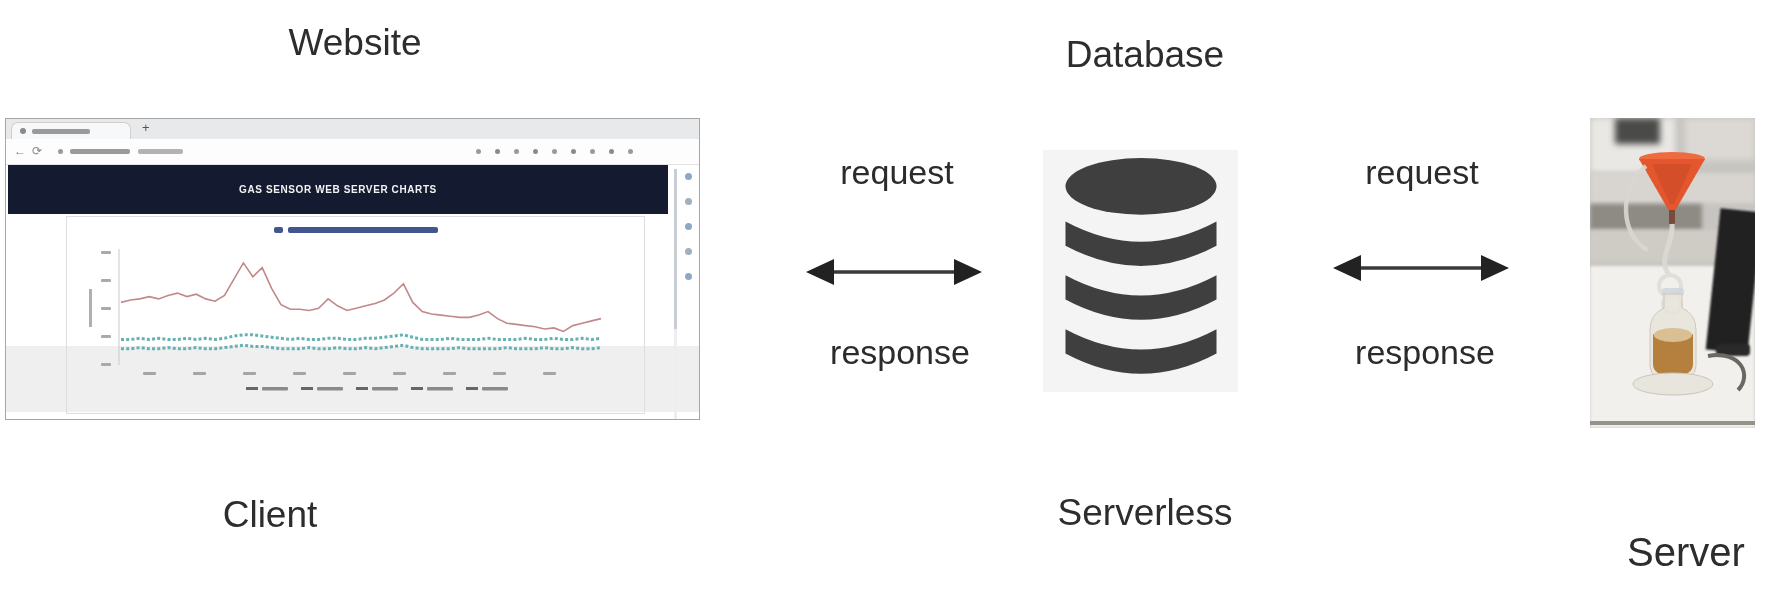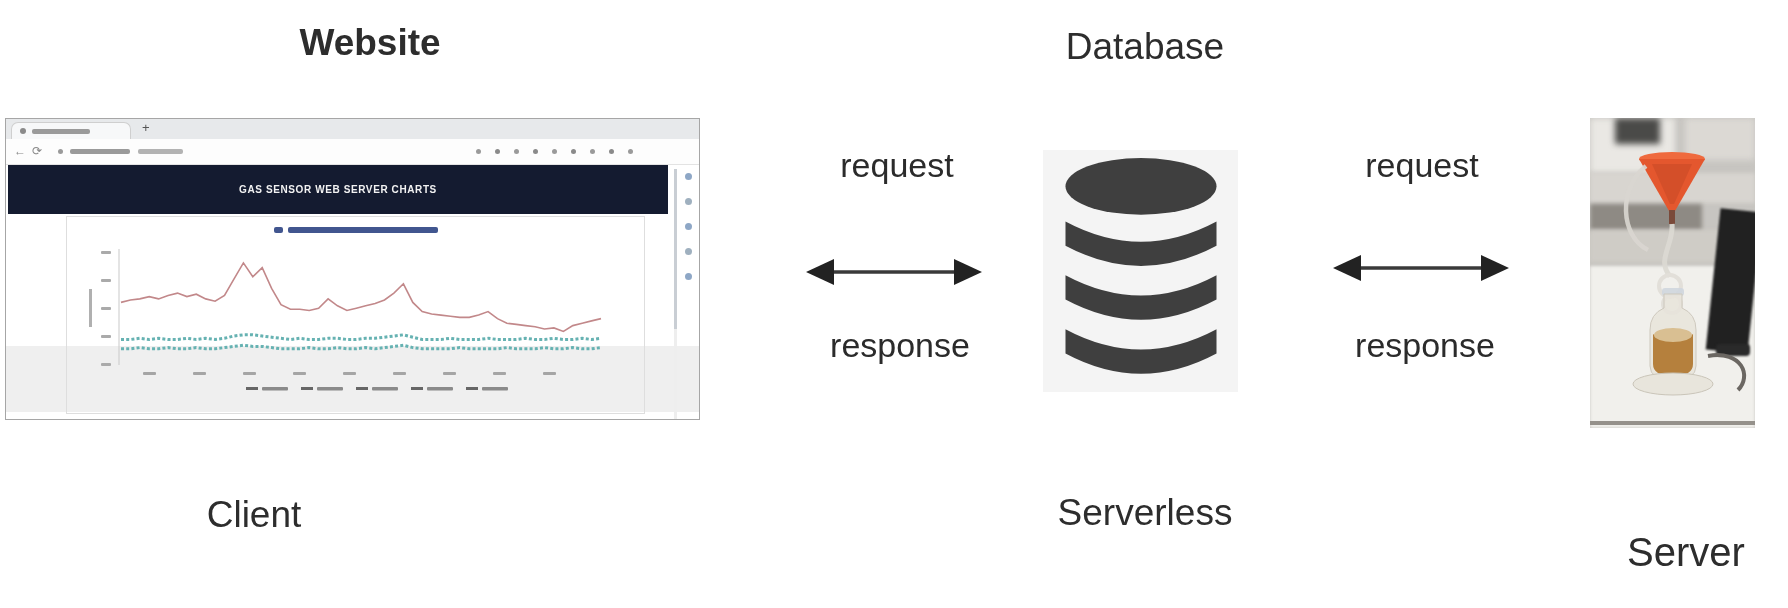--- a/index.html
+++ b/index.html
@@ -1,28 +1,28 @@
 <!DOCTYPE html>
 <html><head>
 <meta charset="utf-8">
 <style>
   html,body{margin:0;padding:0;background:#fff;}
   .canvas{position:relative;width:1788px;height:608px;background:#ffffff;
           font-family:"Liberation Sans",sans-serif;overflow:hidden;}
 
   
   .lbl{position:absolute;color:#2d2d2d;text-align:center;font-weight:400;}
-  #website-label   {left:250px; top:22px;  width:240px; font-size:37px;font-weight:bold;}
-  #database-label  {left:1025px;top:26px;  width:240px; font-size:37px;}
+  #website-label   {left:235px; top:22px;  width:240px; font-size:37px;}
+  #database-label  {left:1025px;top:34px;  width:240px; font-size:37px;}
   #enose-label     {left:1570px;top:2px;   width:200px; font-size:35px;line-height:45px;}
-  #client-label    {left:164px; top:494px; width:180px; font-size:37px;}
+  #client-label    {left:180px; top:494px; width:180px; font-size:37px;}
   #serverless-label{left:1025px;top:492px; width:240px; font-size:37px;}
   #server-label    {left:1596px;top:530px; width:180px; font-size:40px;}
 
-  .linklbl{position:absolute;color:#2b2b2b;font-size:34px;text-align:center;}
+  .linklbl{position:absolute;color:#2b2b2b;font-size:34px;text-align:center;margin-top:7px;}
   #req-left {left:797px; top:146px;width:200px;}
   #res-left {left:790px; top:326px;width:220px;}
   #req-right{left:1322px;top:146px;width:200px;}
   #res-right{left:1315px;top:326px;width:220px;}
   .arrow{position:absolute;}
   #arrow-left {left:803px; top:250px;}
   #arrow-right{left:1330px;top:246px;}
 
   
   .db-bg{position:absolute;left:1043px;top:150px;width:195px;height:242px;background:#f4f4f4;}

